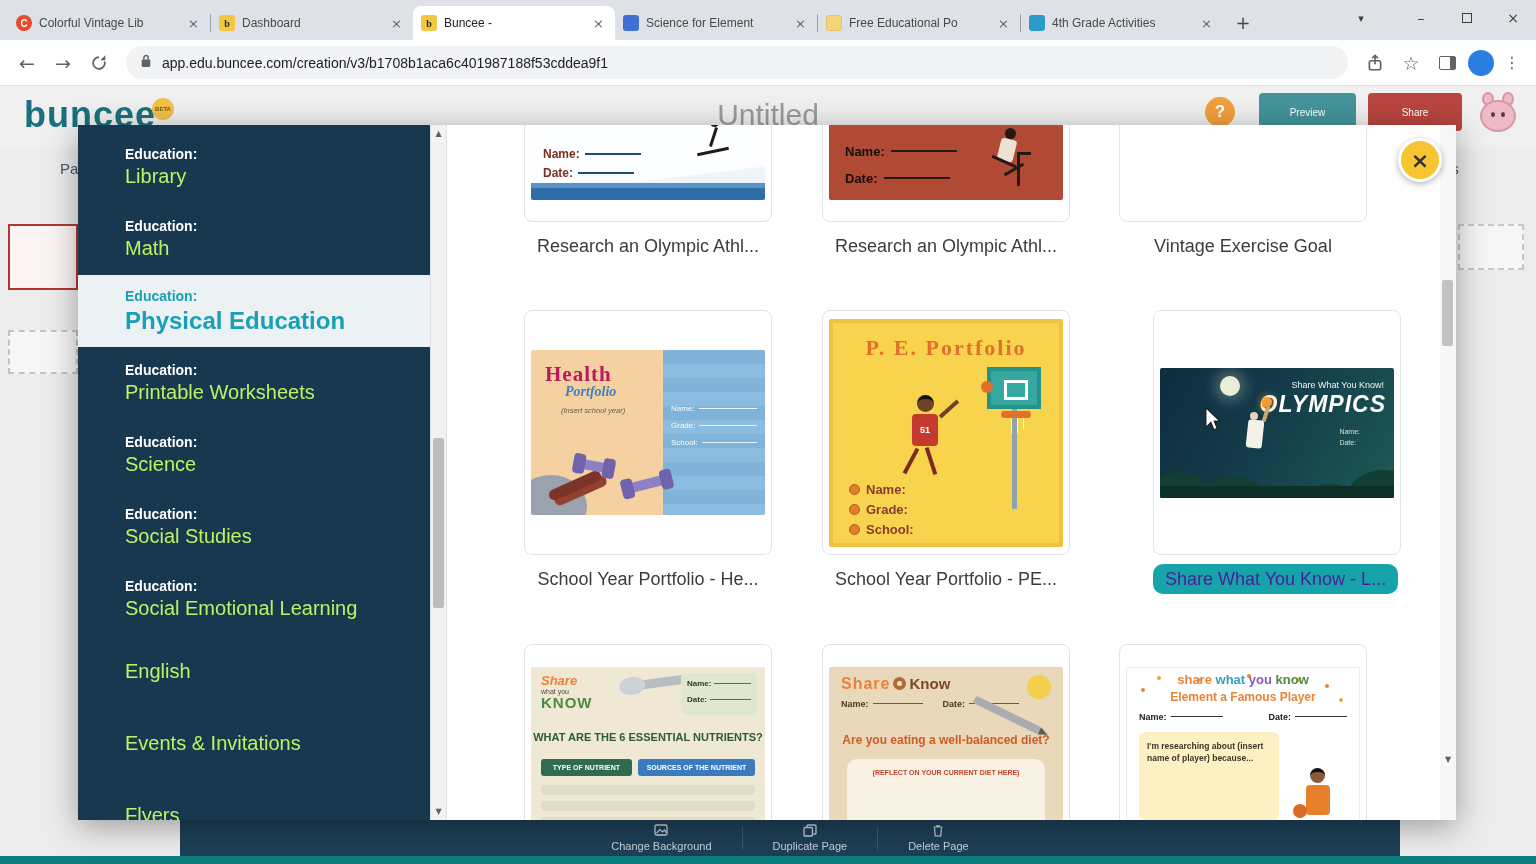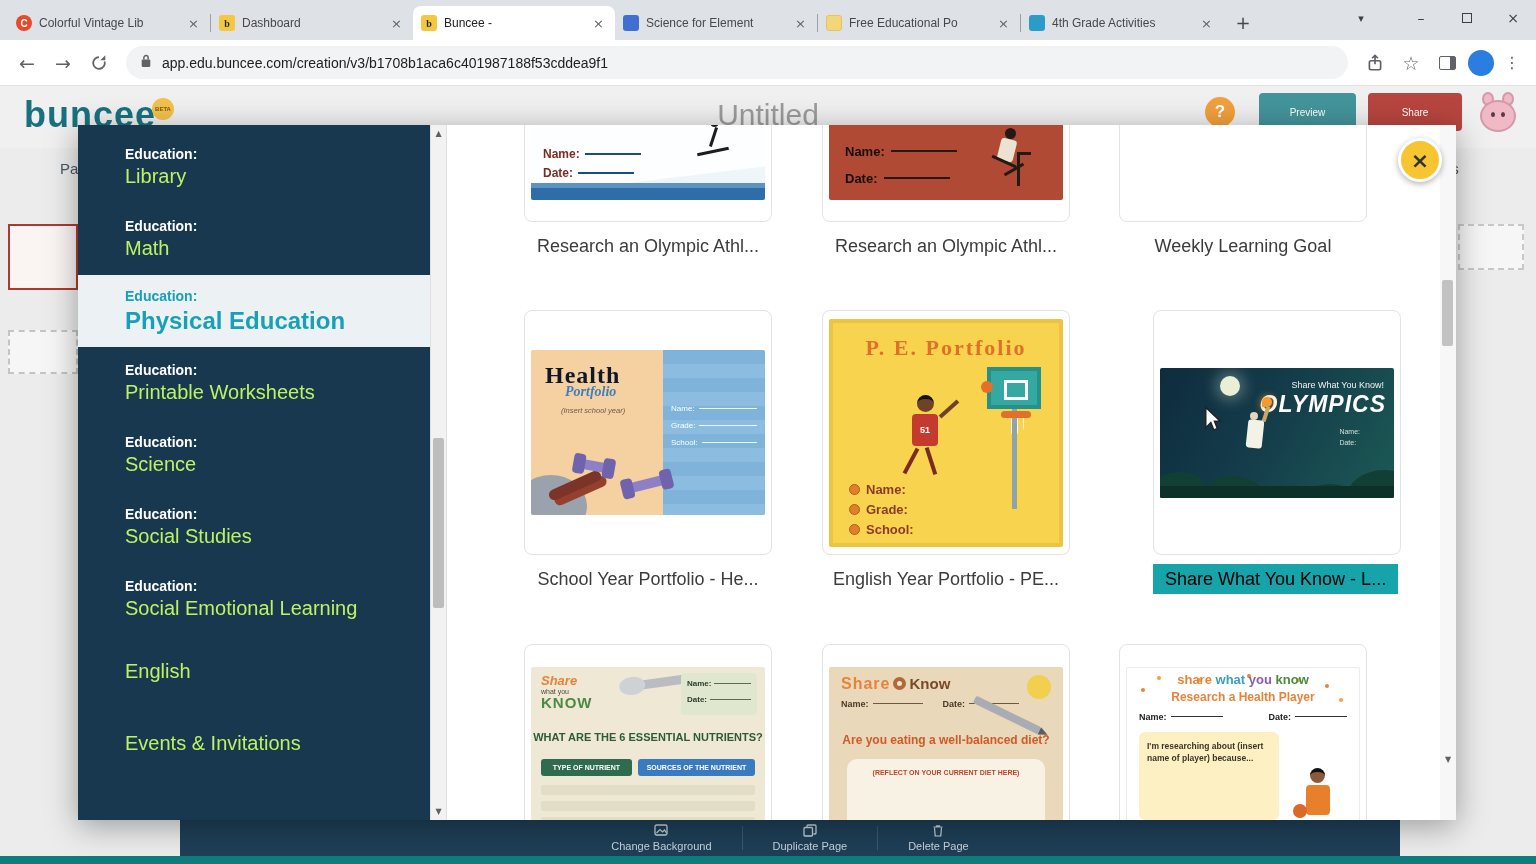--- a/index.html
+++ b/index.html
@@ -82,21 +82,21 @@
   .modal-content{flex:1;position:relative;overflow:hidden;background:#fff;}
   .content-scroll{width:16px;background:#f7f7f7;position:relative;flex:none;}
   .cs-thumb{position:absolute;left:2px;top:155px;width:11px;height:66px;background:#c2c2c2;border-radius:2px;}
   .cs-down{top:630px;}
   .modal-close{position:absolute;right:14px;top:13px;width:44px;height:44px;border-radius:50%;background:#f7c531;border:3px solid #fff;box-shadow:0 2px 6px rgba(0,0,0,.3);display:flex;align-items:center;justify-content:center;font-size:22px;font-weight:bold;color:#333;z-index:5;}
 
   
   .card{position:absolute;width:248px;}
   .card-box{width:248px;height:245px;border:1px solid #e3e3e3;border-radius:8px;display:flex;align-items:center;justify-content:center;background:#fff;}
   .card-title{margin-top:14px;text-align:center;font-size:18px;color:#3c3c3c;white-space:nowrap;}
-  .card-title .hl{background:#16a3a9;color:#000000;padding:5px 12px;}
+  .card-title .hl{background:#16a3a9;color:#4c1d95;padding:5px 12px;border-radius:10px;}
   .thumb{position:relative;overflow:hidden;border-radius:2px;}
 
   
   .thumb-ski{width:234px;height:200px;background:linear-gradient(180deg,#6fa9cf 0%,#9cc7e2 25%,#dfeef7 45%,#f6fbfd 70%,#e8f2f8 100%);}
   .ski-slope{position:absolute;bottom:20px;left:-30px;width:300px;height:90px;background:#fdfeff;transform:rotate(-7deg);border-radius:8px;}
   .ski-band{position:absolute;bottom:0;left:0;width:100%;height:12px;background:#2f6da8;}
   .ski-band2{position:absolute;bottom:12px;left:0;width:100%;height:5px;background:#5b93c4;}
   .ski-fields{position:absolute;left:12px;bottom:20px;}
   .ski-field{font-size:12px;font-weight:bold;color:#7c2d21;margin-top:5px;display:flex;align-items:center;}
   .fline{display:inline-block;width:56px;height:2px;background:#1d4e7a;margin-left:5px;}
@@ -119,21 +119,21 @@
 
   
   .thumb-blank{width:234px;height:200px;background:#fff;}
 
   
   .thumb-health{width:234px;height:165px;background:#f5d0a1;}
   .health-panel{position:absolute;right:0;top:0;width:102px;height:100%;background:repeating-linear-gradient(180deg,#7fb3da 0 14px,#8cbce0 14px 28px);}
   .health-fields{position:absolute;right:8px;top:54px;width:86px;}
   .h-field{font-size:8px;color:#fff;margin-bottom:8px;display:flex;align-items:center;}
   .h-line{flex:1;height:1px;background:rgba(255,255,255,.85);margin-left:4px;}
-  .health-title{position:absolute;left:14px;top:12px;font-family:"Liberation Serif",serif;font-weight:bold;font-size:24px;color:#0f172a;letter-spacing:1px;text-align:right;}
+  .health-title{position:absolute;left:14px;top:12px;font-family:"Liberation Serif",serif;font-weight:bold;font-size:21px;color:#be185d;letter-spacing:1px;text-align:right;}
   .health-script{position:absolute;left:34px;top:34px;font-family:"Liberation Serif",serif;font-style:italic;font-weight:bold;font-size:14px;color:#3f7fc0;}
   .health-sub{position:absolute;left:30px;top:56px;font-size:7.5px;font-style:italic;color:#6b5b4a;}
   .db{position:absolute;width:44px;height:10px;background:#8d80c4;border-radius:5px;}
   .db::before,.db::after{content:"";position:absolute;top:-5px;width:12px;height:20px;background:#6f63ad;border-radius:4px;}
   .db::before{left:-4px;} .db::after{right:-4px;}
   .db1{left:94px;bottom:26px;transform:rotate(-14deg);}
   .db2{left:46px;bottom:44px;transform:rotate(10deg);width:34px;}
   .logs{position:absolute;left:16px;bottom:24px;width:56px;height:11px;background:#7c3428;border-radius:6px;transform:rotate(-24deg);box-shadow:3px 7px 0 #93402f;}
   .blob{position:absolute;left:-16px;bottom:-22px;width:72px;height:62px;border-radius:50%;background:#9aa3ad;}
 
@@ -392,20 +392,23 @@
       <div class="side-item">
         <div class="side-prefix">Education:</div>
         <div class="side-label">Social Emotional Learning</div>
       </div>
       <div class="side-item">
         <div class="side-label">English</div>
       </div>
       <div class="side-item">
         <div class="side-label">Events &amp; Invitations</div>
       </div>
+      <div class="side-item">
+        <div class="side-label">Flyers</div>
+      </div>
     </div>
 
     <div class="sidebar-scroll">
       <div class="scroll-arrow sb-up glyph">▲</div>
       <div class="sb-thumb"></div>
       <div class="scroll-arrow sb-down glyph">▼</div>
     </div>
 
     <div class="modal-content">
 
@@ -457,21 +460,21 @@
             </div>
           </div>
         </div>
         <div class="card-title"><span>Research an Olympic Athl...</span></div>
       </div>
 
       <div class="card" style="left:672px;top:-148px;">
         <div class="card-box">
           <div class="thumb thumb-blank"></div>
         </div>
-        <div class="card-title"><span>Weekly Learning Goal</span></div>
+        <div class="card-title"><span>Vintage Exercise Goal</span></div>
       </div>
 
       <div class="card" style="left:77px;top:185px;">
         <div class="card-box">
           <div class="thumb thumb-health">
             <div class="health-panel"></div>
             <div class="health-title">Health</div>
             <div class="health-script">Portfolio</div>
             <div class="health-sub">(Insert school year)</div>
             <div class="health-fields">
@@ -522,21 +525,21 @@
                   <span class="pe-bullet"></span>
                   <span>Grade:</span>
                 </div>
               <div class="pe-field">
                   <span class="pe-bullet"></span>
                   <span>School:</span>
                 </div>
             </div>
           </div>
         </div>
-        <div class="card-title"><span>English Year Portfolio - PE...</span></div>
+        <div class="card-title"><span>School Year Portfolio - PE...</span></div>
       </div>
 
       <div class="card" style="left:672px;top:185px;padding-left:34px;">
         <div class="card-box">
           <div class="thumb thumb-oly">
             <div class="oly-moon"></div>
             <div class="oly-tagline">Share What You Know!</div>
             <div class="oly-heading">OLYMPICS</div>
             <div class="oly-fields">
               <div>Name:</div>
@@ -620,21 +623,21 @@
       <div class="card" style="left:672px;top:519px;">
         <div class="card-box">
           <div class="thumb thumb-player">
             <div class="pl-dots"></div>
             <div class="pl-logo">
               <span class="pl-w1">share</span>
               <span class="pl-w2">what</span>
               <span class="pl-w3">you</span>
               <span class="pl-w4">know</span>
             </div>
-            <div class="pl-heading">Research a Health Player</div>
+            <div class="pl-heading">Element a Famous Player</div>
             <div class="pl-fields">
               <div class="pl-field">
                   <span>Name:</span>
                   <span class="pl-line"></span>
                 </div>
               <div class="pl-field">
                   <span>Date:</span>
                   <span class="pl-line"></span>
                 </div>
             </div>

